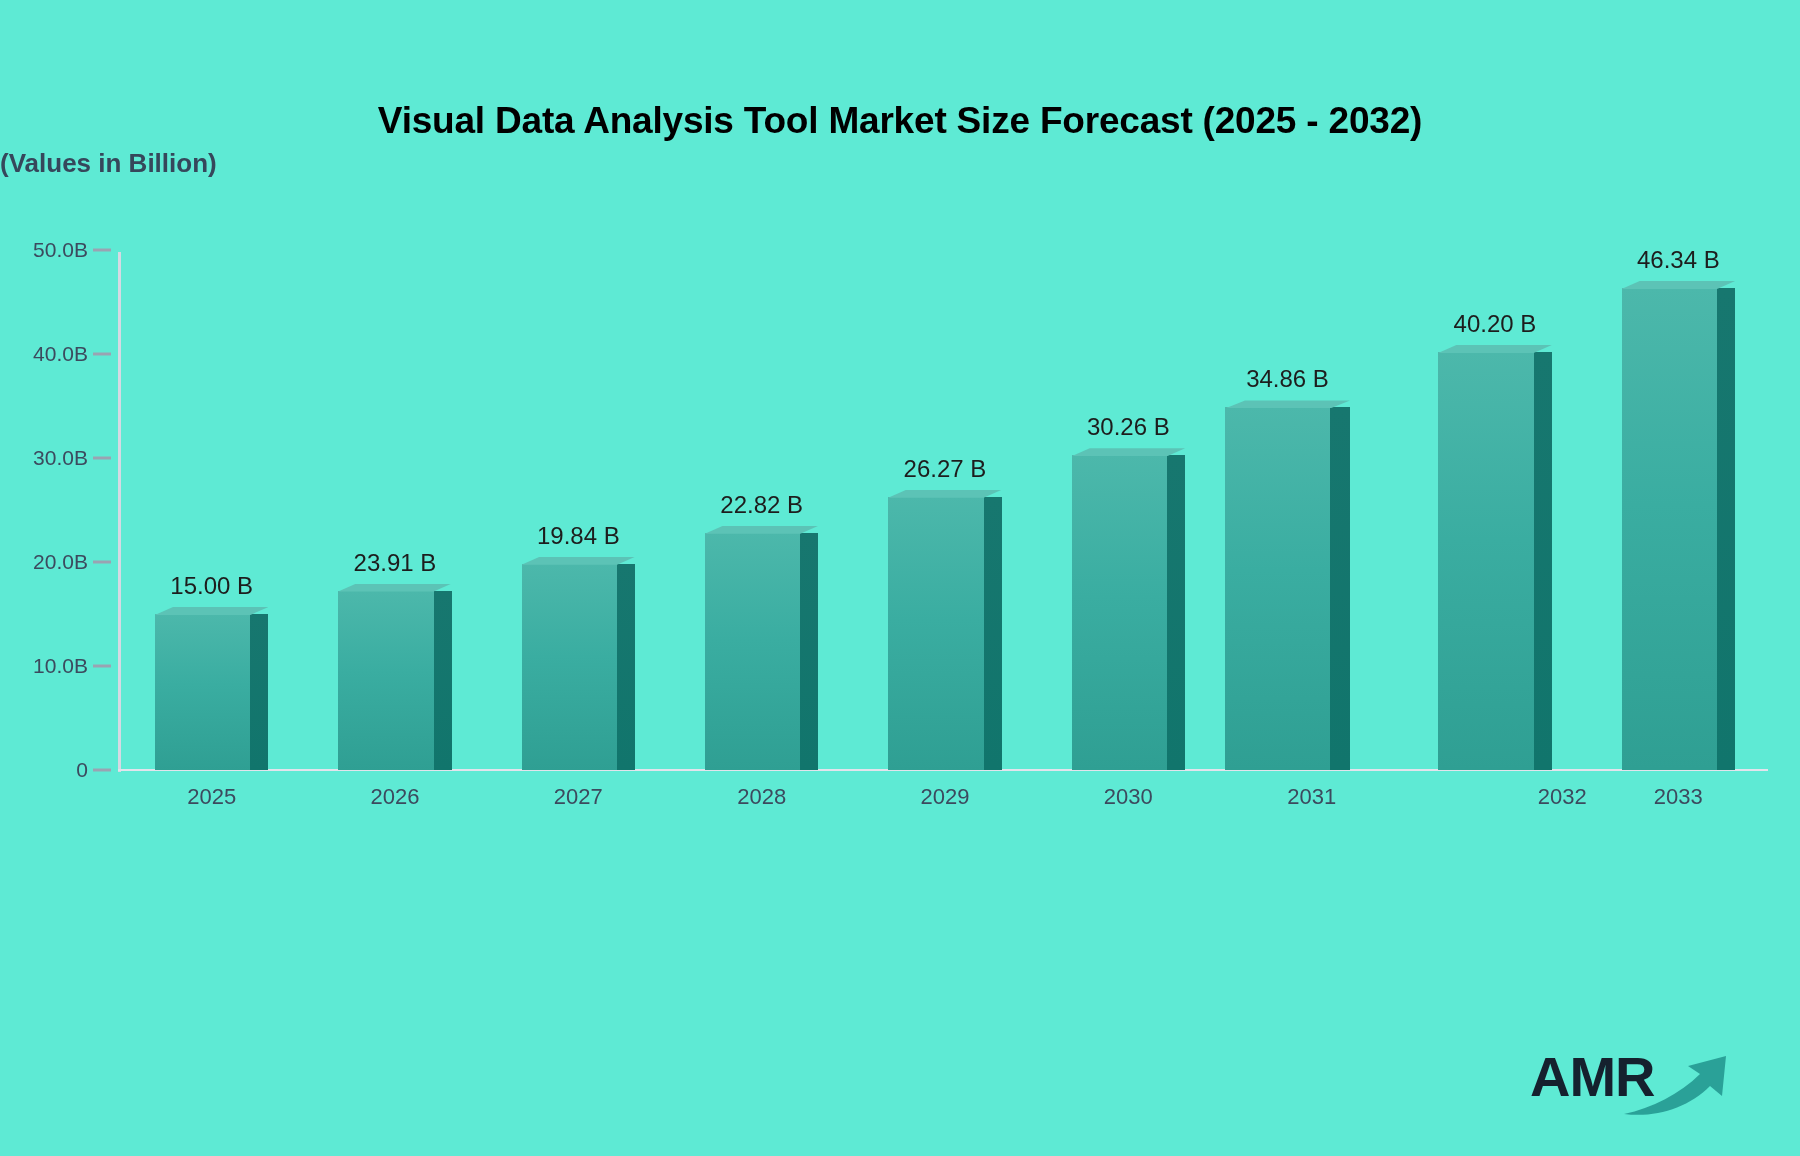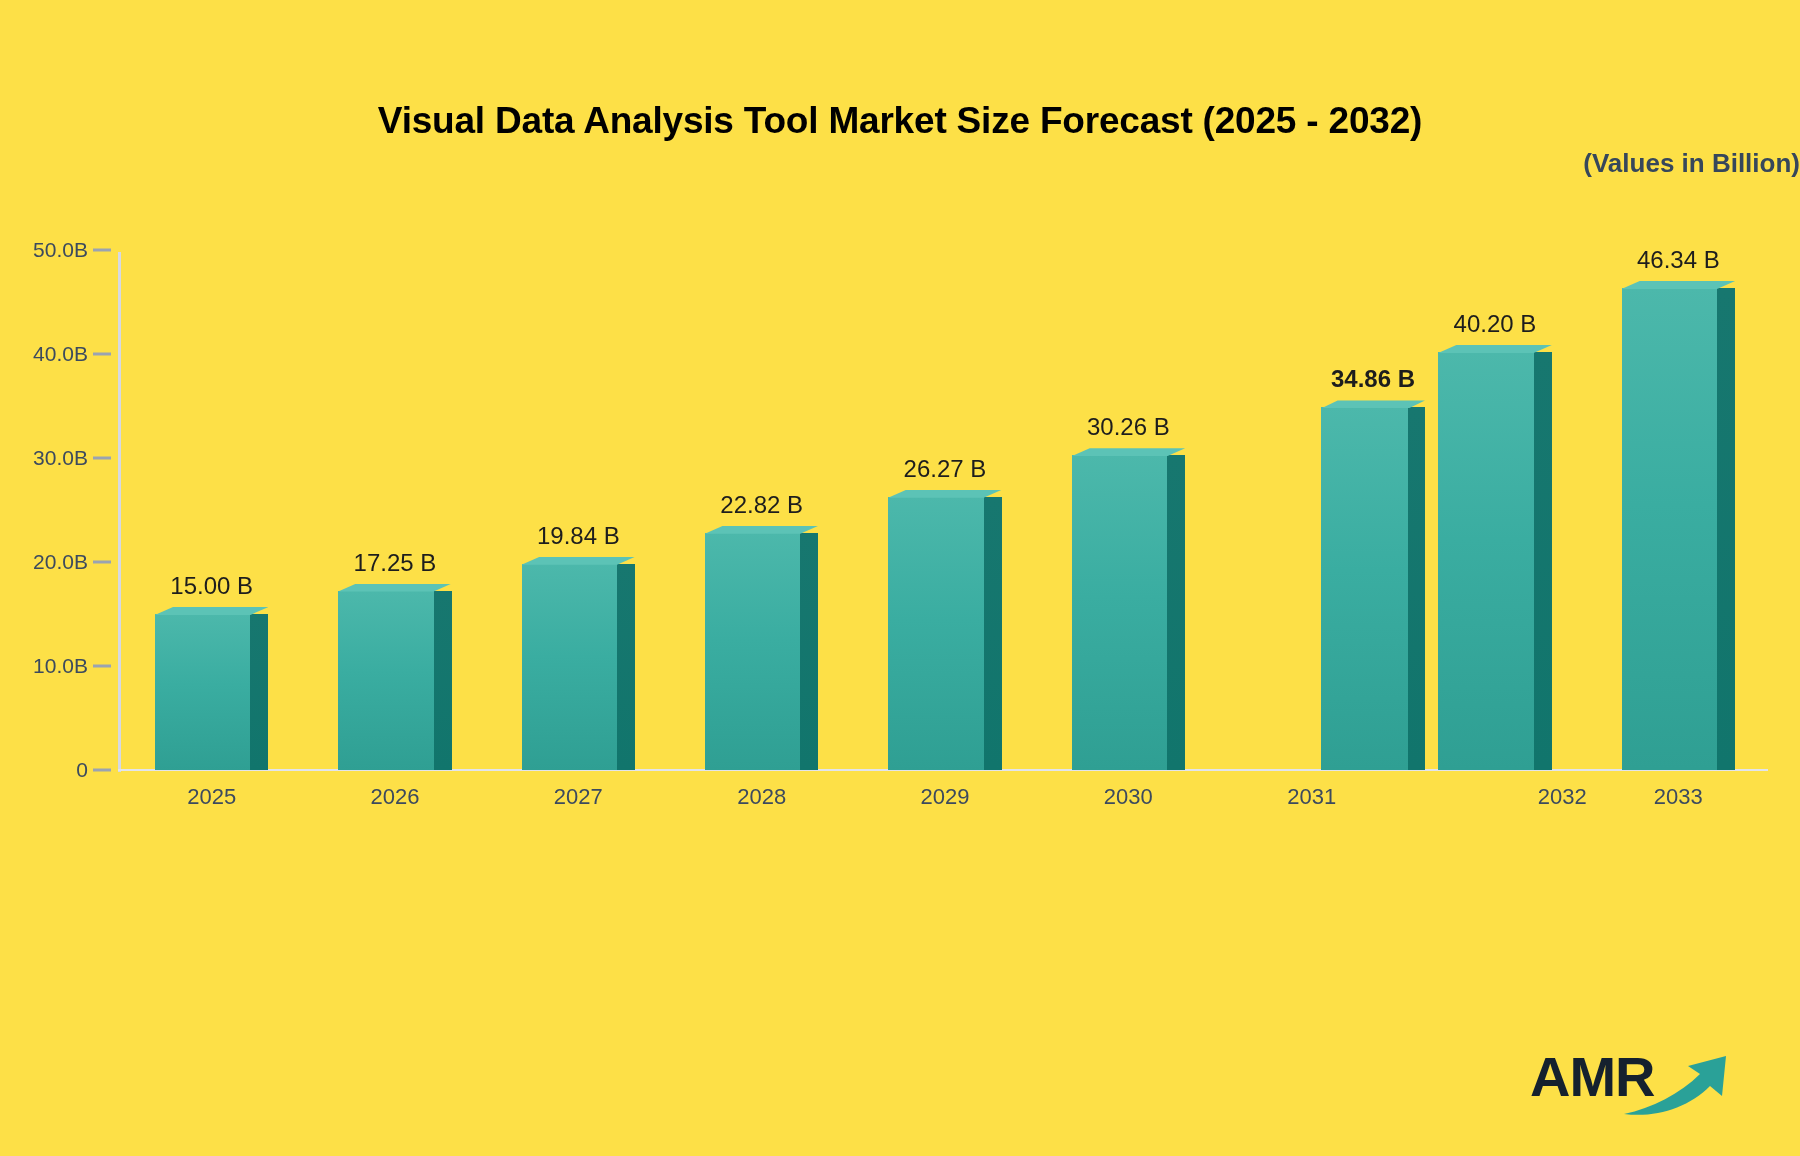--- a/index.html
+++ b/index.html
@@ -5,38 +5,38 @@
   * { margin:0; padding:0; box-sizing:border-box; }
   html,body {
     width:1800px; height:1156px;
     background:#ffffff;
     font-family:"Liberation Sans", sans-serif;
     overflow:hidden;
   }
   #page {
     position:relative;
     width:1800px; height:1156px;
-    background:#fde047;
+    background:#5eead4;
   }
 
   
   #title {
     position:absolute;
     left:0; right:0; top:100px;
     text-align:center;
     font-size:37px;
     font-weight:bold;
     color:#000000;
     letter-spacing:-0.2px;
     white-space:nowrap;
   }
   #subtitle {
     position:absolute;
     left:0; right:0; top:148px;
-    text-align:right;
+    text-align:left;
     font-size:26px;
     font-weight:bold;
     color:#36475b;
     white-space:nowrap;
   }
 
   
   #cagr-badge {
     position:absolute;
     left:50%;
@@ -207,21 +207,21 @@
           <div class="bar-side"></div>
           <div class="bar-top"></div>
           <div class="bar-value">15.00 B</div>
         </div>
       </div>
       <div class="bar-slot" style="left: 218.167px; width: 113.667px;">
         <div class="bar-wrap" style="height: 179.4px;">
           <div class="bar-front"></div>
           <div class="bar-side"></div>
           <div class="bar-top"></div>
-          <div class="bar-value">17.25 B</div>
+          <div class="bar-value">23.91 B</div>
         </div>
       </div>
       <div class="bar-slot" style="left: 401.5px; width: 113.667px;">
         <div class="bar-wrap" style="height: 206.336px;">
           <div class="bar-front"></div>
           <div class="bar-side"></div>
           <div class="bar-top"></div>
           <div class="bar-value">19.84 B</div>
         </div>
       </div>
@@ -242,21 +242,21 @@
         </div>
       </div>
       <div class="bar-slot" style="left: 951.5px; width: 113.667px;">
         <div class="bar-wrap" style="height: 314.704px;">
           <div class="bar-front"></div>
           <div class="bar-side"></div>
           <div class="bar-top"></div>
           <div class="bar-value">30.26 B</div>
         </div>
       </div>
-      <div class="bar-slot" style="left: 1201px; width: 104px; font-weight: bold;">
+      <div class="bar-slot" style="left: 1105px; width: 125px;">
         <div class="bar-wrap" style="height: 362.544px;">
           <div class="bar-front"></div>
           <div class="bar-side"></div>
           <div class="bar-top"></div>
           <div class="bar-value">34.86 B</div>
         </div>
       </div>
       <div class="bar-slot" style="left: 1318.17px; width: 113.667px;">
         <div class="bar-wrap" style="height: 418.08px;">
           <div class="bar-front"></div>

